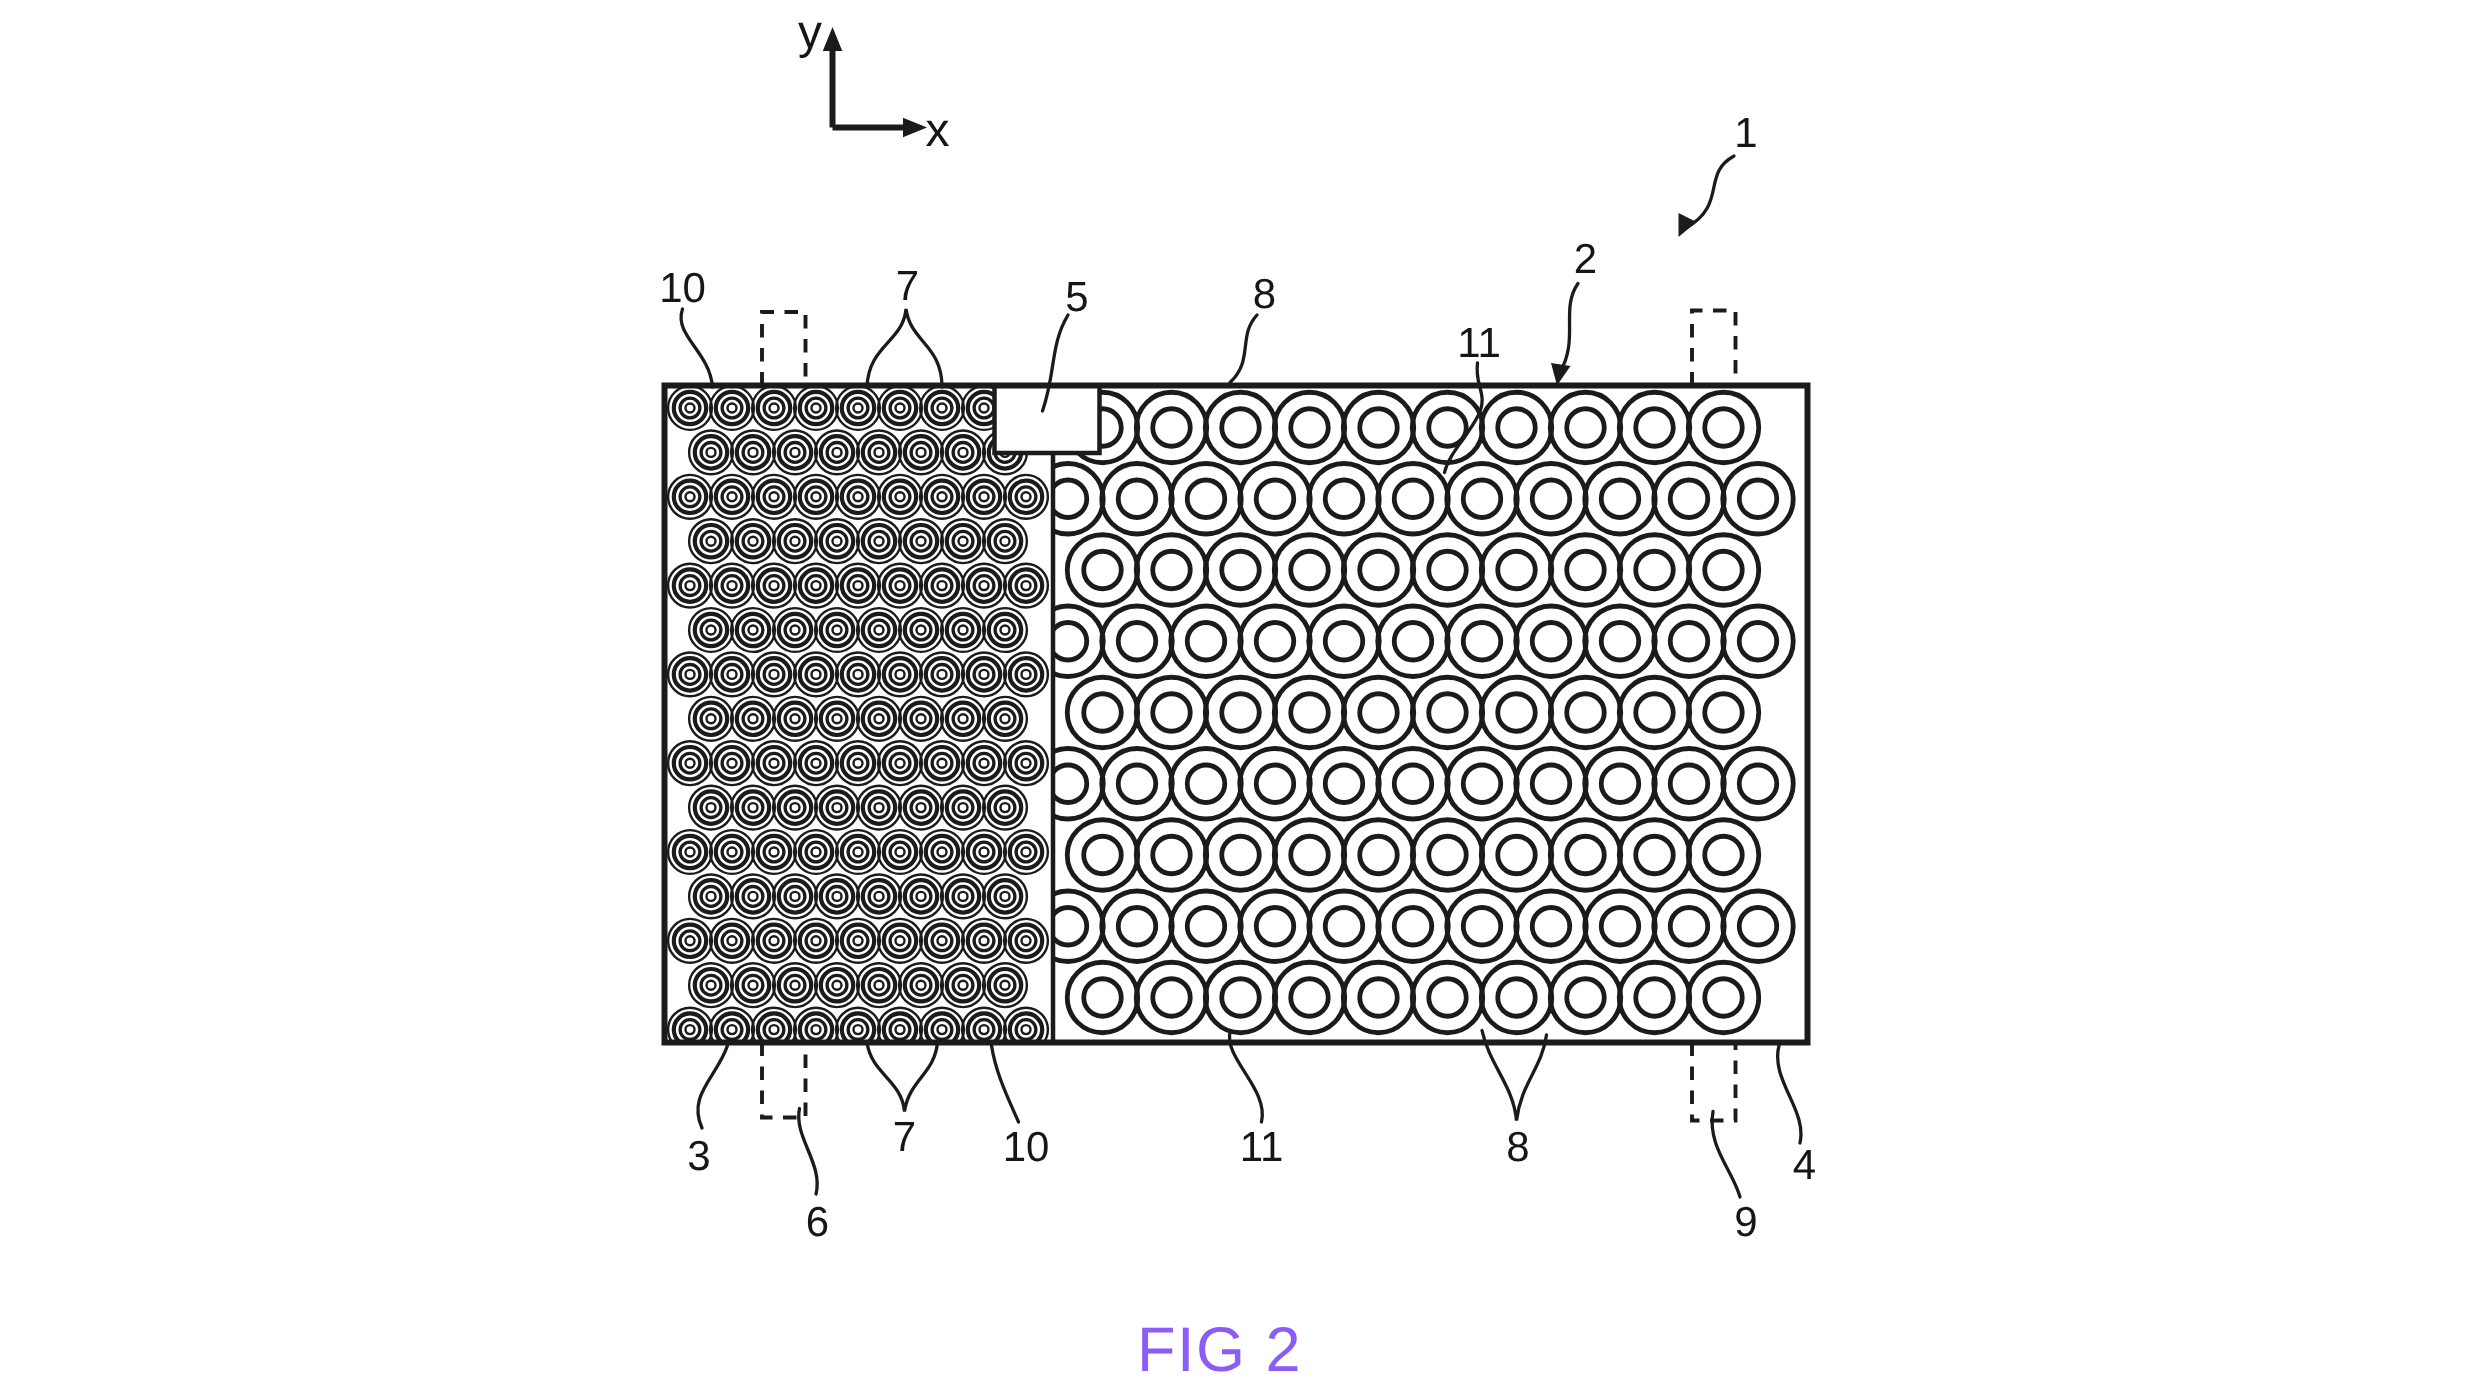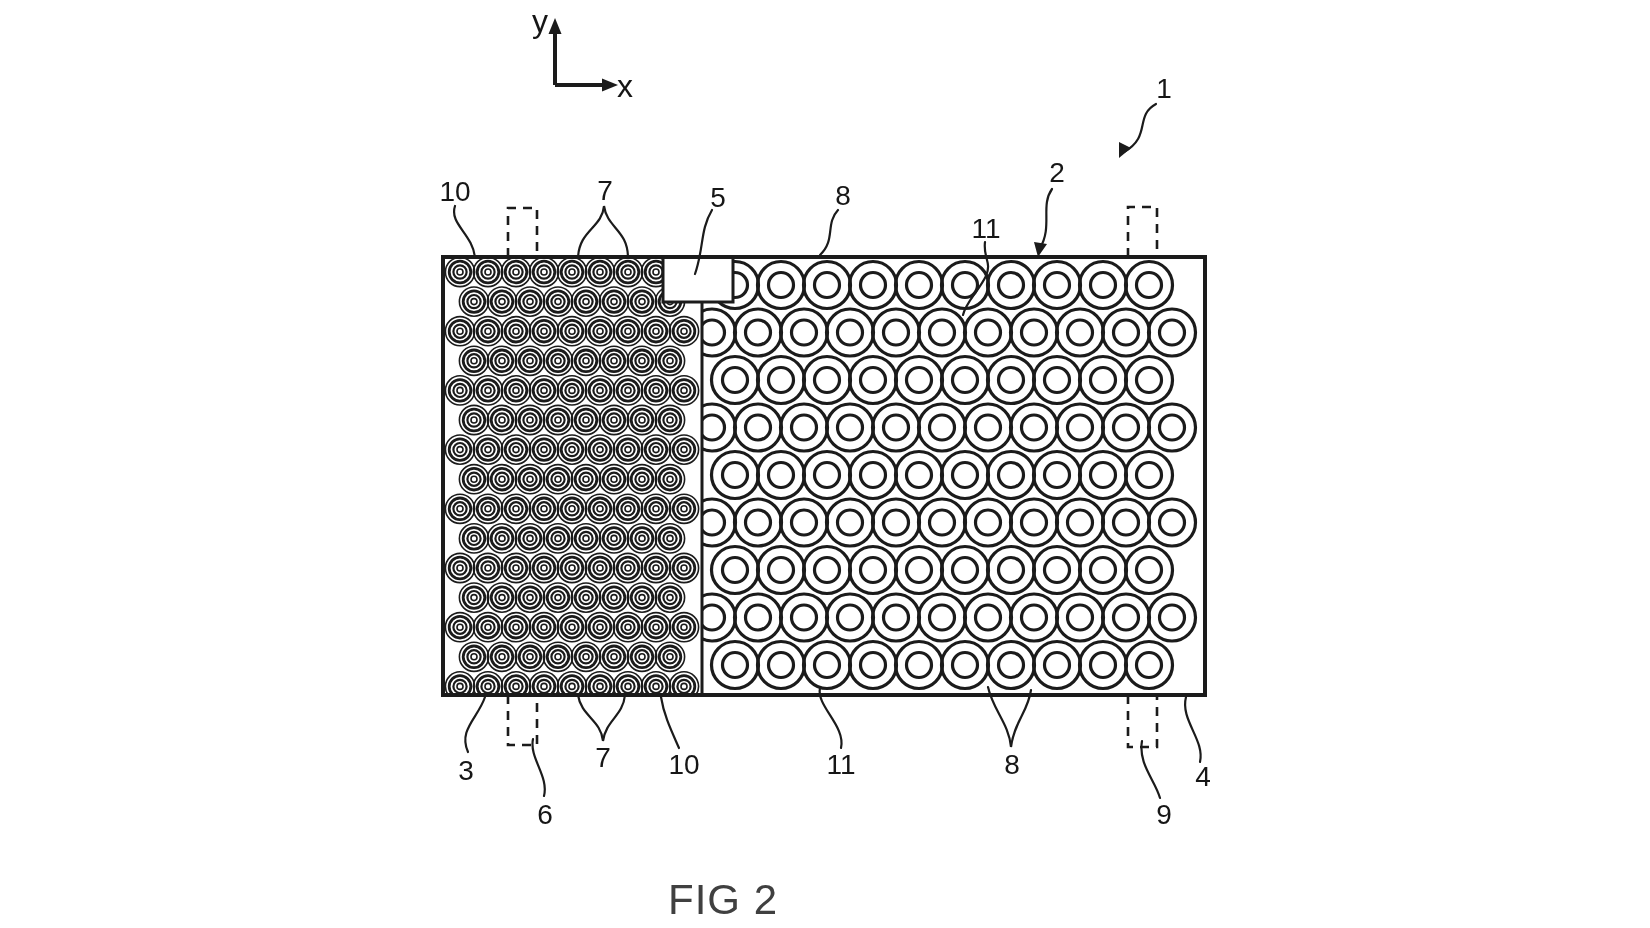--- a/index.html
+++ b/index.html
@@ -1,20 +1,20 @@
 <!DOCTYPE html>
 <html><head>
 <meta charset="utf-8">
 <style>
   html,body{margin:0;padding:0;background:#ffffff;width:1650px;height:928px;overflow:hidden;}
   .page{position:relative;width:1650px;height:928px;background:#ffffff;
         font-family:"Liberation Sans",sans-serif;}
   svg{position:absolute;left:0;top:0;}
-  .caption{position:absolute;left:668px;top:876px;width:200px;text-align:left;
-           font-size:42px;color:#404040;letter-spacing:1px;
+  .caption{position:absolute;left:668px;top:876px;width:200px;text-align:right;
+           font-size:42px;color:#8b5cf6;letter-spacing:1px;
            font-family:"Liberation Sans",sans-serif;}
   text{font-family:"Liberation Sans",sans-serif;fill:#161616;}
 </style>
 </head>
 <body>
 
 <div class="page">
   <svg id="fig" width="1650" height="928" viewBox="0 0 1650 928">
       <defs>
         <clipPath id="clipLeft">

